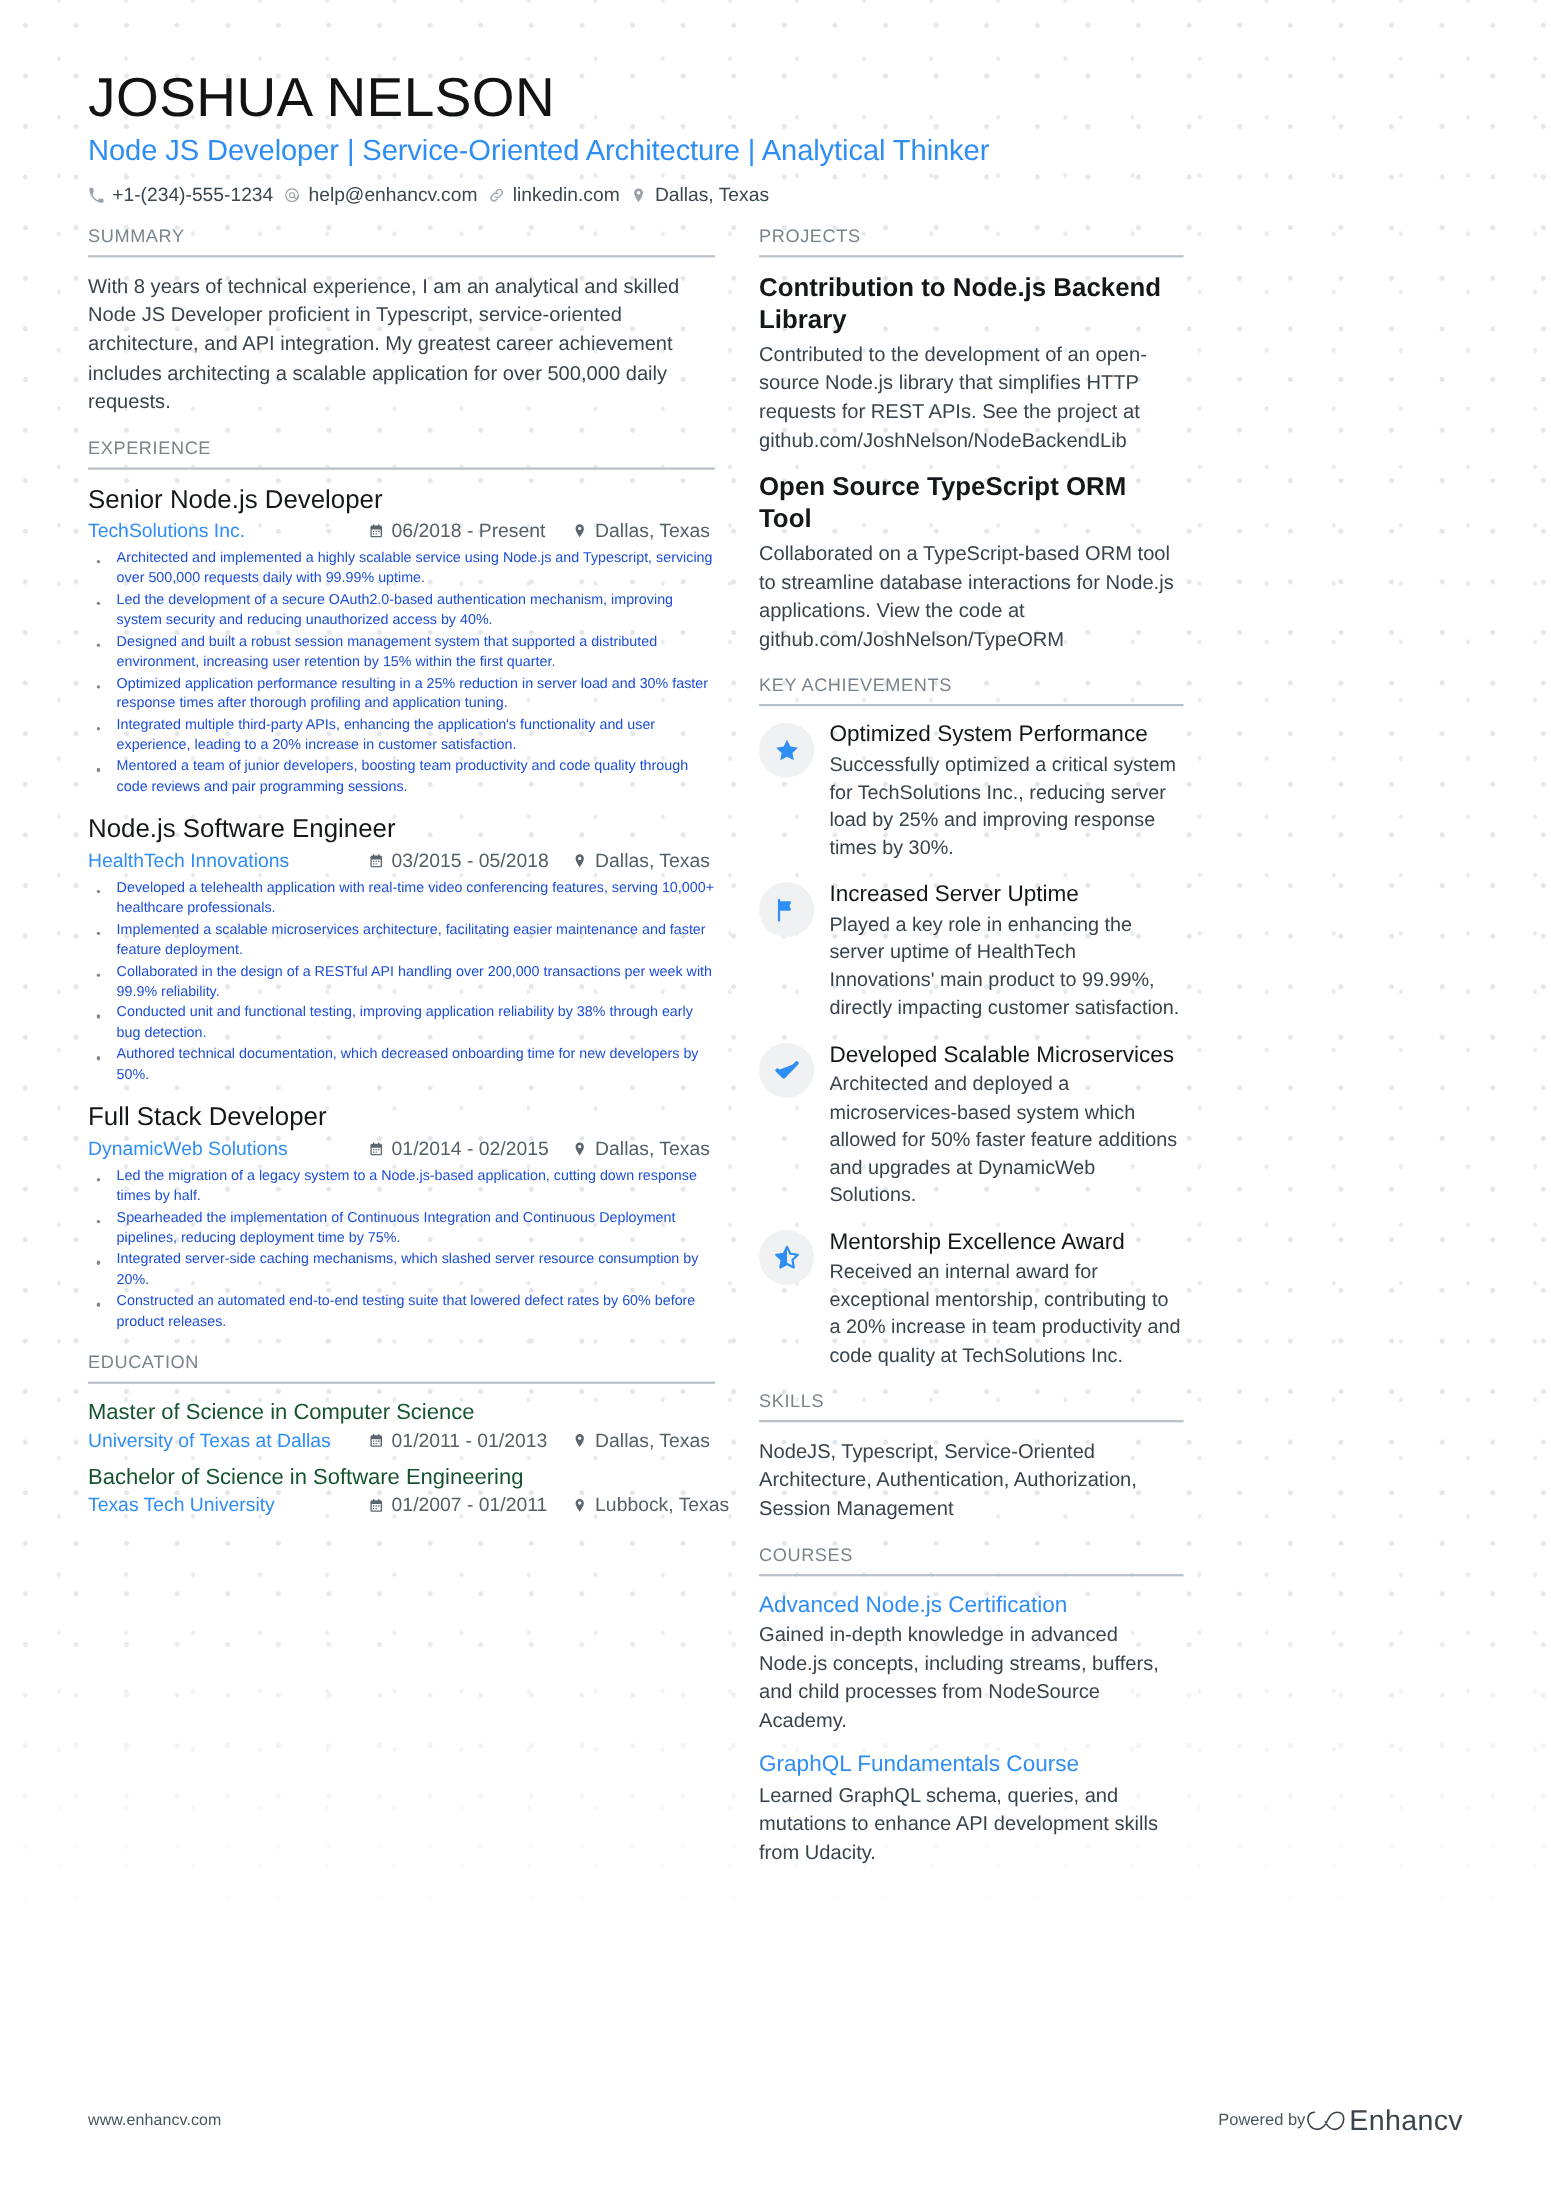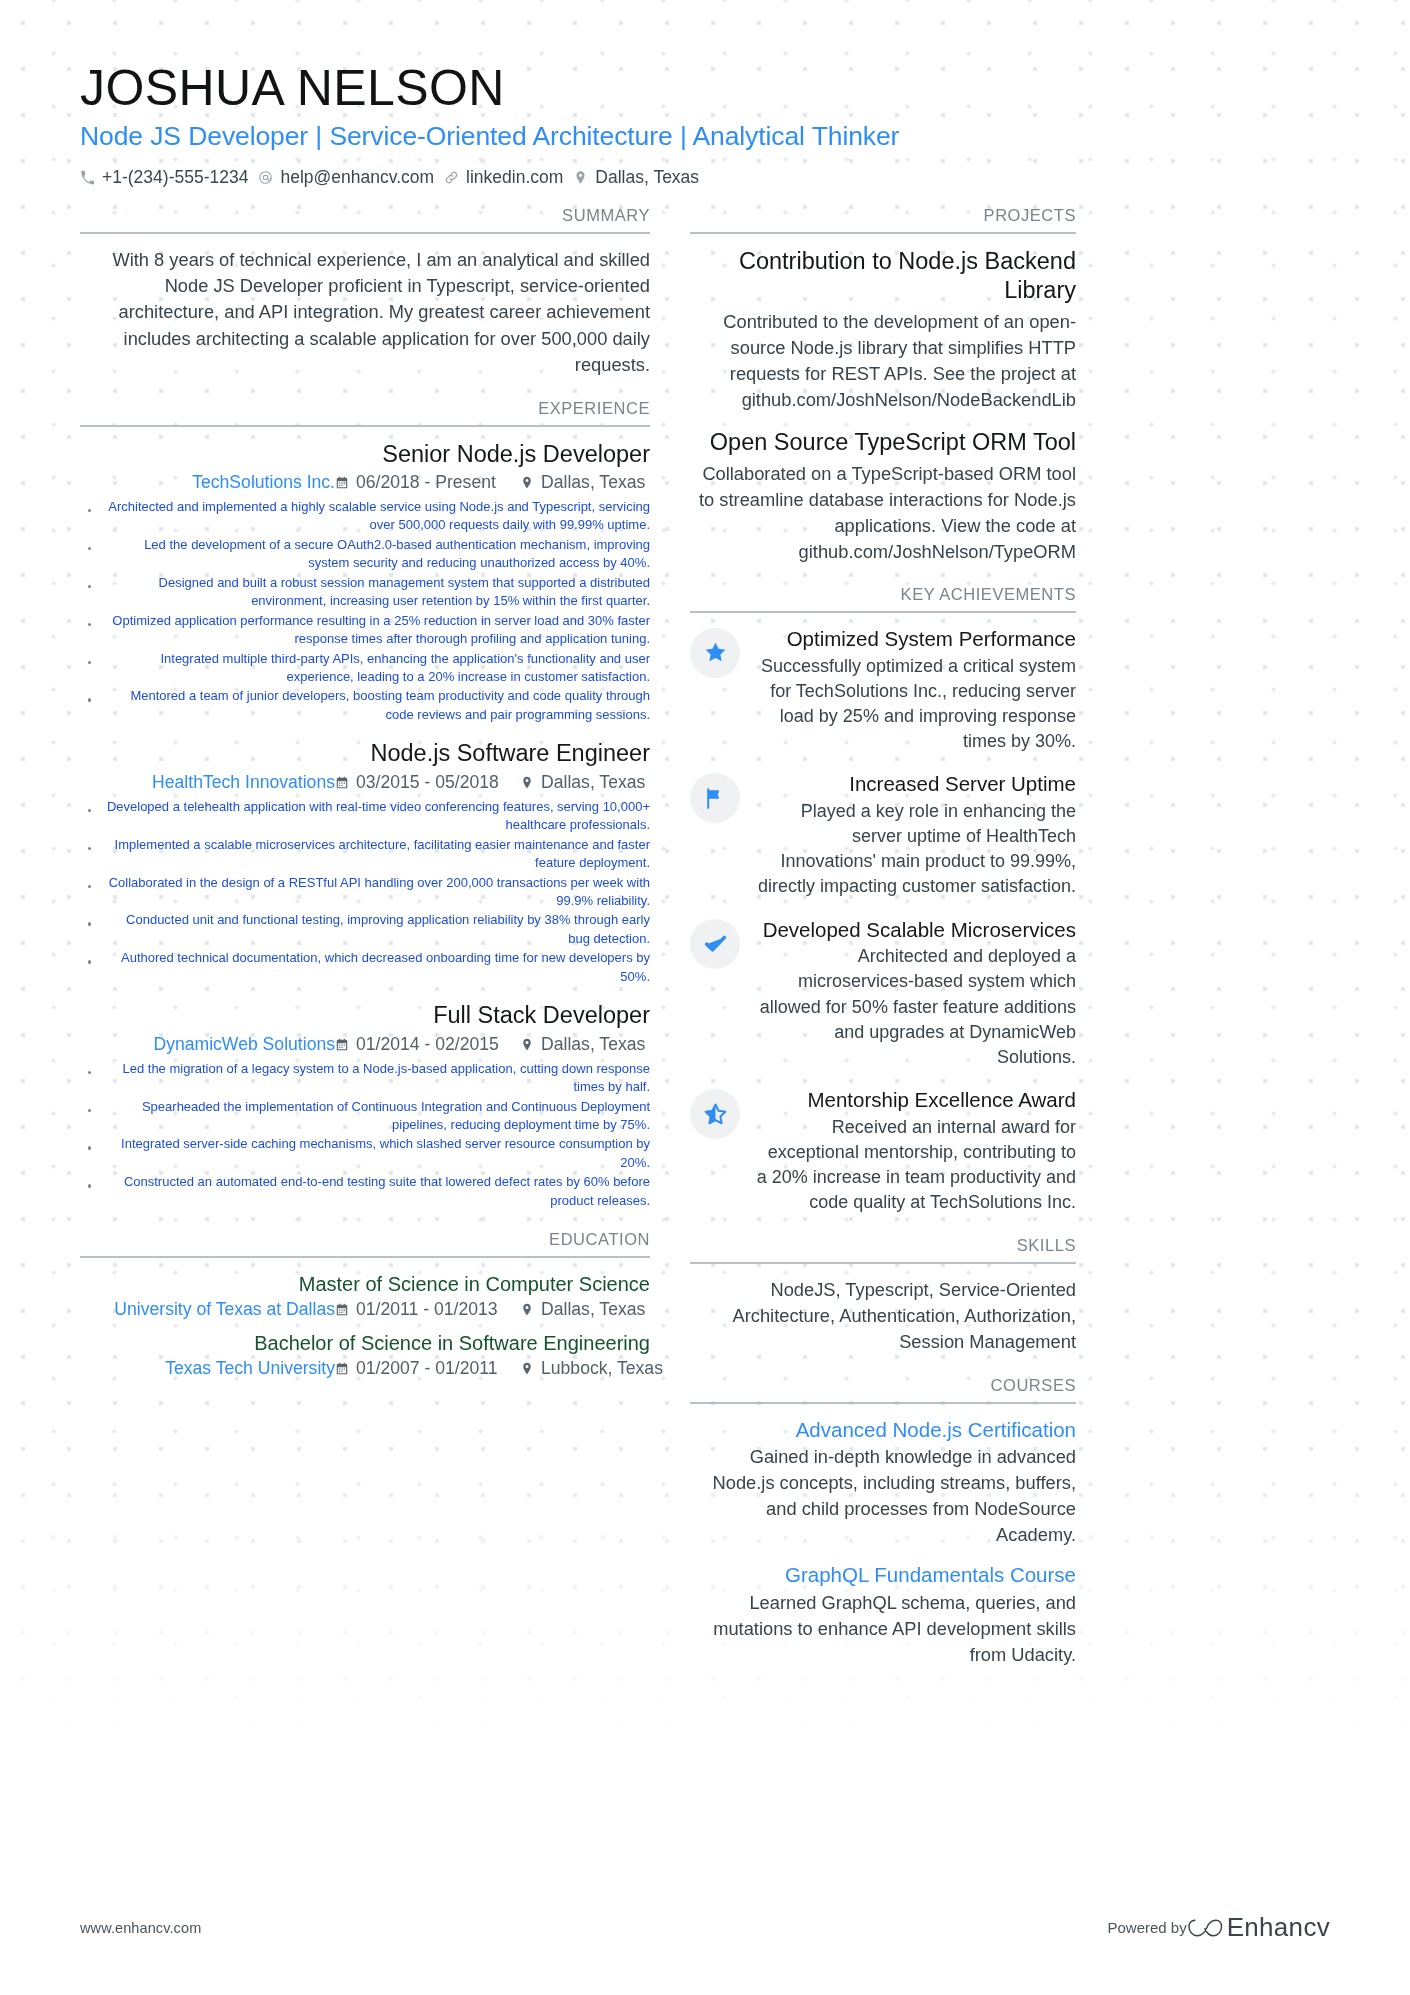--- a/index.html
+++ b/index.html
@@ -78,21 +78,21 @@
   
   .sec-title {
     font-size: 16.5px;
     letter-spacing: .55px;
     color: #7b848c;
     font-weight: 400;
     padding-bottom: 7px;
     border-bottom: 2.5px solid #b9c0c6;
     margin-bottom: 13px;
   }
-  .sec { margin-bottom: 20px; text-align: right; }
+  .sec { margin-bottom: 20px; }
 
   .body-text {
     font-size: 18.3px;
     line-height: 1.44;
     color: #39434c;
   }
 
   
   .entry { margin-bottom: 15px; }
   .entry-title {
@@ -147,21 +147,21 @@
     font-size: 20px;
     color: #14532d;
     line-height: 1.3;
     margin-bottom: 2px;
   }
 
   
   .proj { margin-bottom: 15px; }
   .proj-title {
     font-size: 23.5px;
-    font-weight: 400;
+    font-weight: 700;
     color: #15181b;
     line-height: 1.24;
     margin-bottom: 4px;
   }
   .proj-desc { font-size: 18.3px; line-height: 1.42; color: #39434c; }
 
   
   .ach {
     display: flex;
     gap: 14px;

